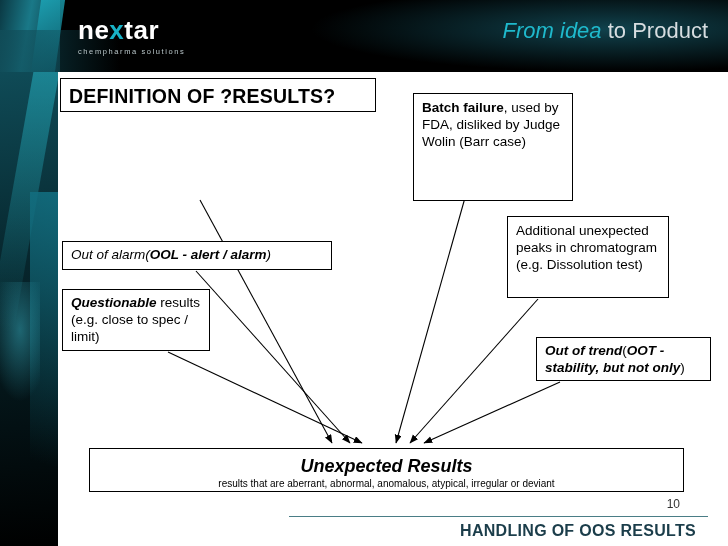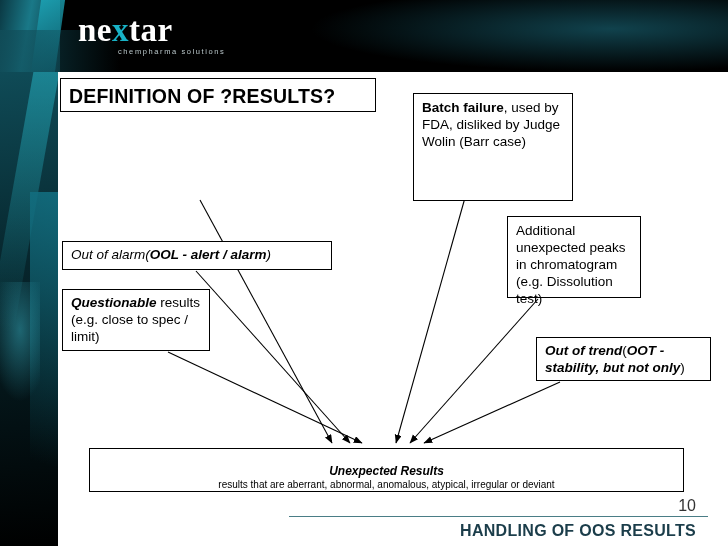--- a/index.html
+++ b/index.html
@@ -49,39 +49,38 @@
     background: radial-gradient(ellipse at 72% 40%, rgba(30,120,140,.55) 0%, rgba(0,0,0,0) 70%);
   }
 
   
   .logo {
     position: absolute;
     left: 78px; top: 14px;
     width: 190px; height: 48px;
   }
   .logo-word {
-    font-family: Liberation Serif, serif;
-    font-size: 33px;
+    font-family: Liberation Sans, sans-serif;
+    font-size: 26px;
     font-weight: bold;
     color: #ffffff;
     letter-spacing: .5px;
     line-height: 32px;
     white-space: nowrap;
   }
   .logo-word .x {
     color: #18b2c6;
   }
   .logo-sub {
     font-family: "Liberation Sans", sans-serif;
     font-size: 7.5px;
     color: #b9c6c9;
     letter-spacing: 1.6px;
     margin-top: 1px;
     white-space: nowrap;
-    margin-left: 40px;
   }
   .tagline {
     position: absolute;
     right: 20px; top: 18px;
     font-family: "Liberation Sans", sans-serif;
     font-size: 22px;
     color: #d7dde0;
     white-space: nowrap;
   }
   .tagline .em {
@@ -167,21 +166,21 @@
   #quest-box {
     left: 62px; top: 289px;
     width: 148px; height: 62px;
     padding: 5px 8px;
     font-size: 13.5px;
   }
   #quest-box b { font-style: italic; }
 
   #addl-box {
     left: 507px; top: 216px;
-    width: 134px; height: 82px;
+    width: 162px; height: 82px;
     padding: 6px 8px;
     font-size: 13.5px;
   }
 
   #oot-box {
     left: 536px; top: 337px;
     width: 175px; height: 44px;
     padding: 5px 8px;
     font-size: 13.5px;
   }
@@ -191,40 +190,39 @@
   #unexpected-box {
     left: 89px; top: 448px;
     width: 595px; height: 44px;
     padding: 6px 8px;
     text-align: center;
     font-size: 14.5px;
   }
   #unexpected-box .l1 {
     font-style: italic;
     font-weight: bold;
-    font-size: 12px;
-    margin-top: 9px;
+    font-size: 18px;
   }
   #unexpected-box .l2 {
     font-size: 10px;
   }
 
   
   #arrows {
     position: absolute;
     left: 0; top: 0;
     width: 728px; height: 546px;
     pointer-events: none;
   }
 
   
   .page-num {
     position: absolute;
-    right: 32px; top: 497px;
-    font-size: 16px;
+    right: 48px; top: 497px;
+    font-size: 12px;
     color: #333333;
   }
   .footer-rule {
     position: absolute;
     left: 289px; top: 516px;
     width: 419px; height: 0;
     border-top: 1px solid #4a7d86;
   }
   .footer-text {
     position: absolute;
@@ -244,20 +242,21 @@
     <div class="hdr-teal-1"></div>
     <div class="hdr-teal-2"></div>
     <div class="hdr-teal-3"></div>
     <div class="hdr-glow"></div>
 
     <div class="logo">
       <div class="logo-word"><span>ne</span><span class="x">x</span><span>tar</span></div>
       <div class="logo-sub">chempharma solutions</div>
     </div>
 
+    <div class="tagline"><span class="em">From idea</span><span> to Product</span></div>
   </div>
 
   <div class="left-deco">
     <div class="ld-a"></div>
     <div class="ld-b"></div>
     <div class="ld-c"></div>
     <div class="ld-d"></div>
   </div>
 
   <svg id="arrows" viewBox="0 0 728 546">

